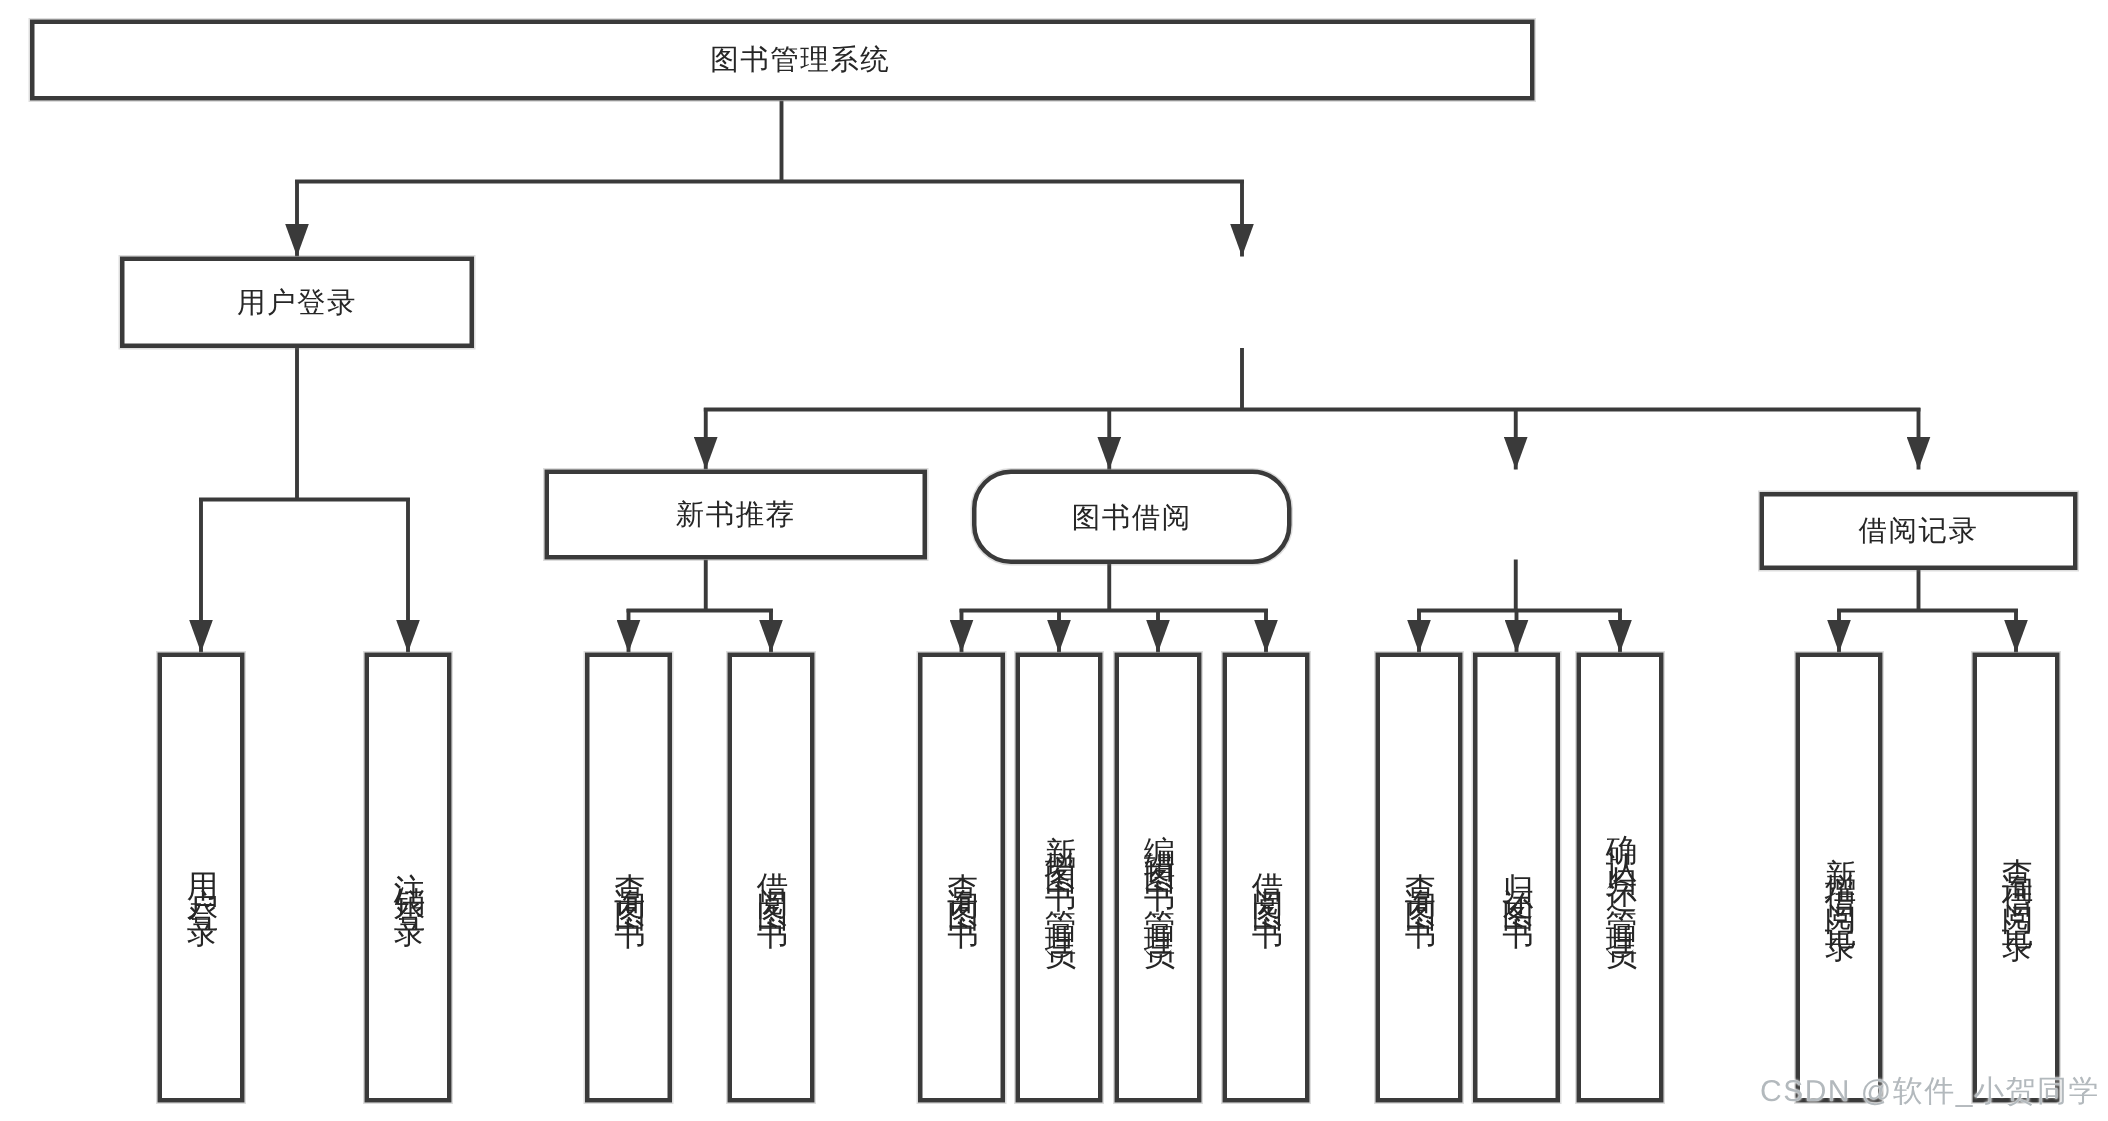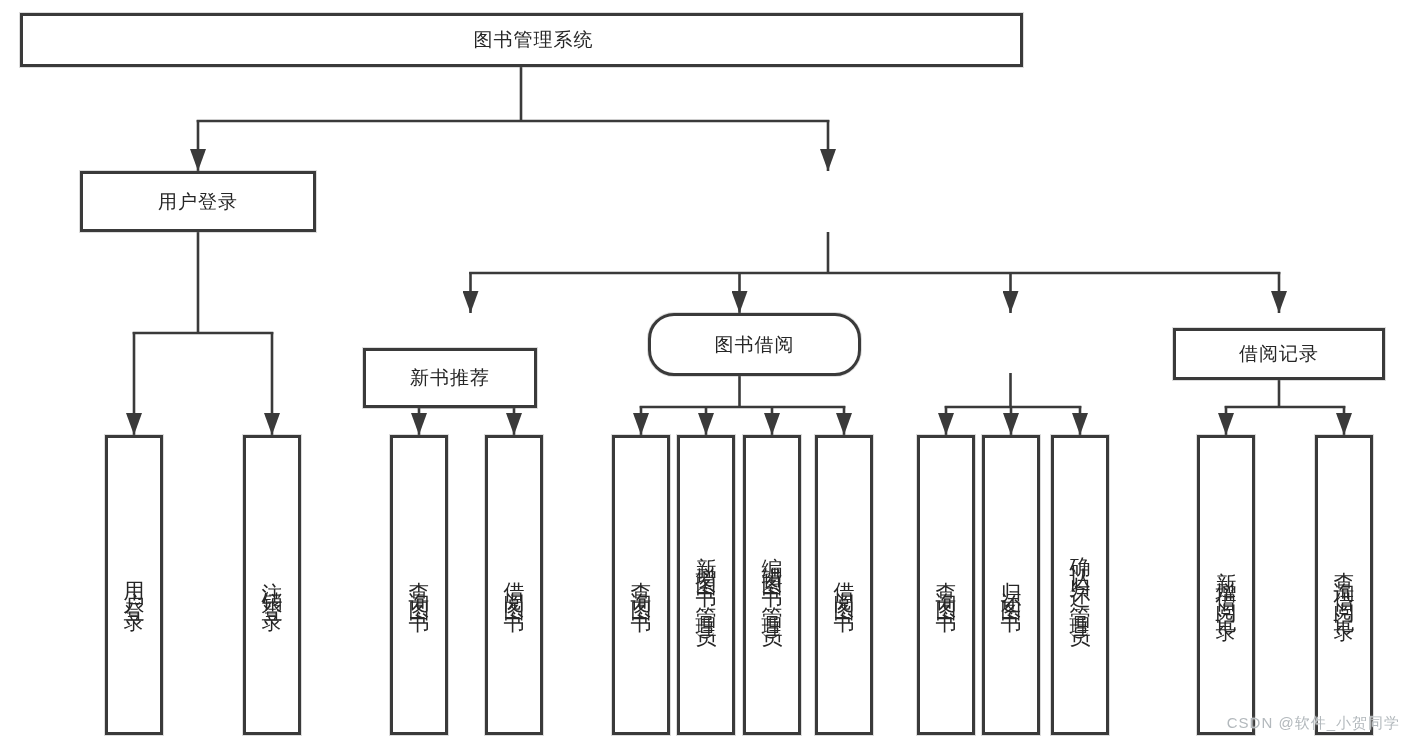--- a/index.html
+++ b/index.html
@@ -47,21 +47,21 @@
     width: 58px;
     height: 300px;
     line-height: 52px;
   }
   
   .n-root  { left: 20px;  top: 13px;  width: 1003px; height: 54px; padding-left: 24px; }
   
   .n-login { left: 80px;  top: 171px; width: 236px; height: 61px; }
   .n-mgmt  { left: 710px; top: 171px; width: 236px; height: 61px; }
   
-  .n-rec   { left: 363px;  top: 313px; width: 174px; height: 60px; margin-top: 35px; }
+  .n-rec   { left: 363px;  top: 313px; width: 255px; height: 60px; }
   .n-bor   { left: 648px;  top: 313px; width: 213px; height: 63px; border-radius: 26px; }
   .n-cur   { left: 903px;  top: 313px; width: 215px; height: 60px; }
   .n-rcd   { left: 1173px; top: 328px; width: 212px; height: 52px; }
   
   .l-1  { left: 105px; }
   .l-2  { left: 243px; }
   .l-3  { left: 390px; }
   .l-4  { left: 485px; }
   .l-5  { left: 612px; }
   .l-6  { left: 677px; }
@@ -70,21 +70,21 @@
   .l-9  { left: 917px; }
   .l-10 { left: 982px; }
   .l-11 { left: 1051px; }
   .l-12 { left: 1197px; }
   .l-13 { left: 1315px; }
   .watermark {
     position: absolute;
     right: 5px;
     top: 714px;
     z-index: 5;
-    font-size: 15px;
+    font-size: 20px;
     color: #b3b9bd;
     text-shadow: 0 0 2px #ffffff, 0 0 1px #ffffff;
     letter-spacing: 1px;
     white-space: nowrap;
   }
 </style>
 </head>
 <body>
 
 <div class="canvas">

